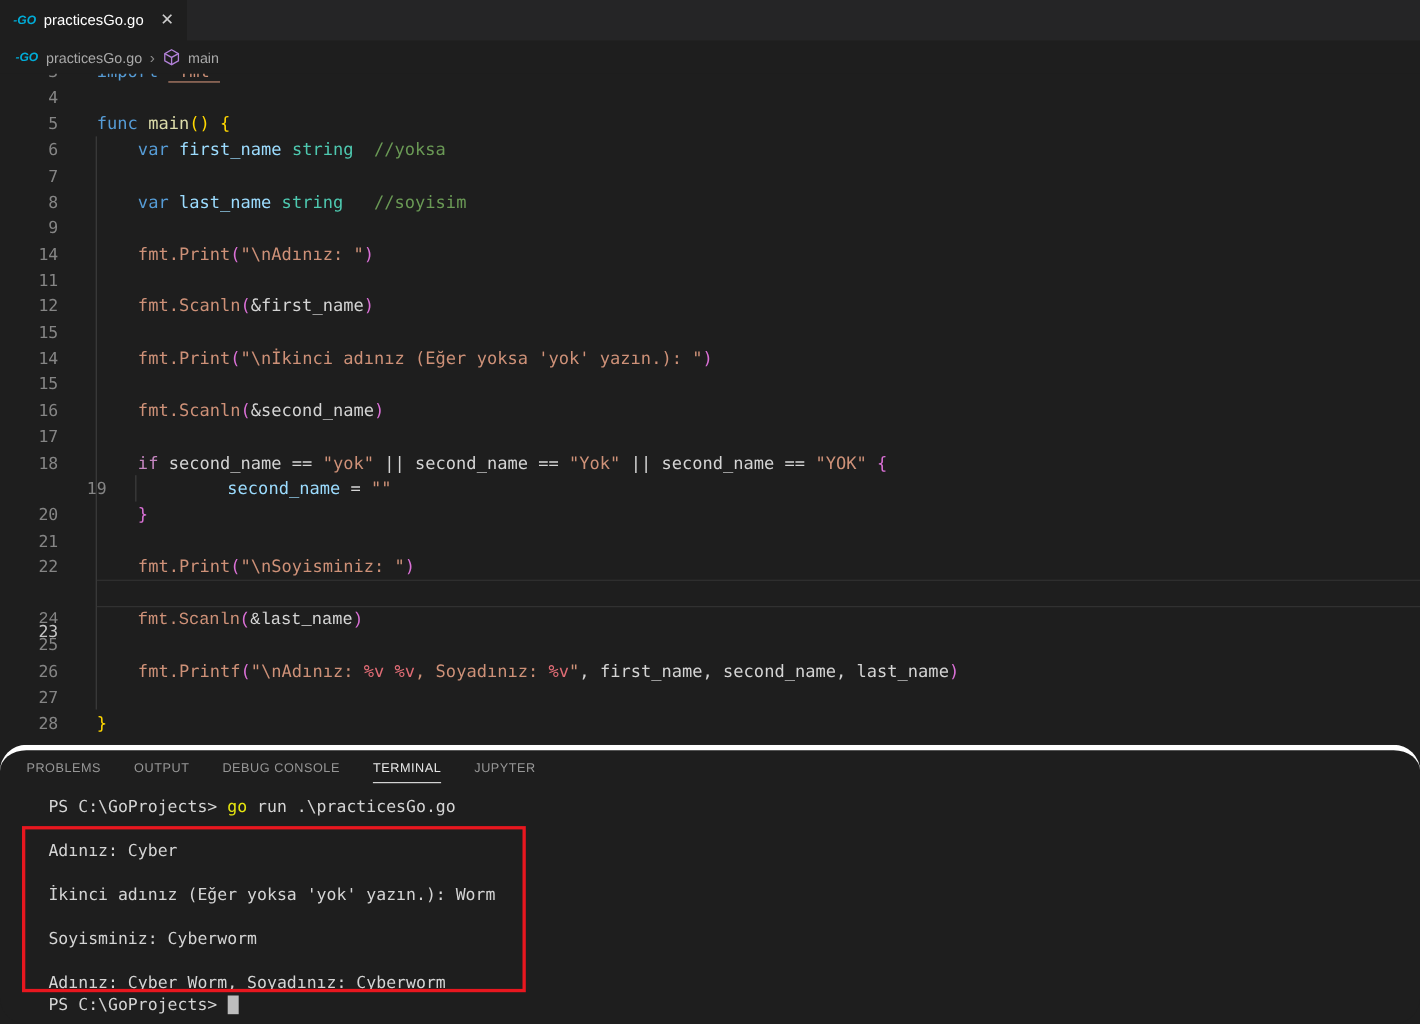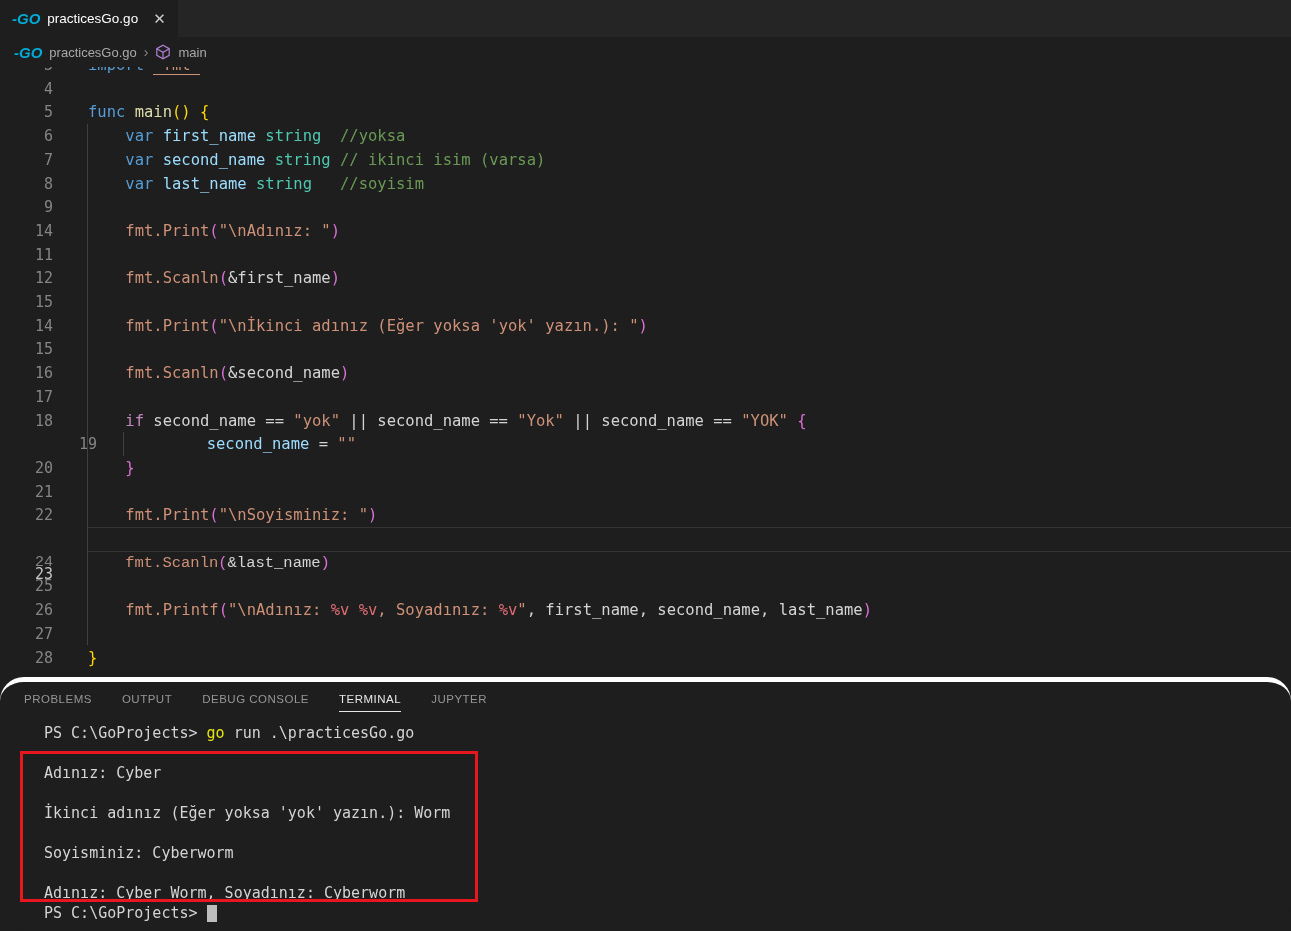--- a/index.html
+++ b/index.html
@@ -3,21 +3,21 @@
 <meta charset="utf-8">
 <style>
   html,body{margin:0;padding:0;background:#1e1e1e;}
   body{width:1291px;height:931px;overflow:hidden;font-family:"Liberation Sans",sans-serif;}
   .app{position:relative;width:1291px;height:931px;background:#1e1e1e;}
 
   
   .tabstrip{position:absolute;top:0;left:0;right:0;height:37px;background:#252526;}
   .tab{position:absolute;left:0;top:0;height:37px;background:#1e1e1e;display:flex;align-items:center;
        padding:0 12px;gap:7px;color:#ffffff;font-size:13.5px;}
-  .go-icon{color:#00acd7;font-weight:bold;font-style:italic;font-size:15px;white-space:nowrap;}
+  .go-icon{color:#00acd7;font-weight:bold;font-style:italic;font-size:11px;white-space:nowrap;}
   .close-x{color:#cccccc;font-size:15px;margin-left:8px;line-height:1;}
 
   
   .breadcrumb{position:absolute;top:37px;left:0;right:0;height:30px;background:#1e1e1e;
               display:flex;align-items:center;padding-left:14px;gap:7px;color:#a9a9a9;font-size:13px;}
   .crumb-sep{font-size:14px;color:#8a8a8a;}
   .cube-icon{display:inline-flex;align-items:center;}
 
   
   .editor{position:absolute;top:67px;left:0;right:0;height:610px;overflow:hidden;
@@ -83,21 +83,21 @@
 
   <div class="editor" id="editor">
     <div class="iguide" id="guide-outer"></div>
     <div class="iguide" id="guide-inner"></div>
     <div class="curline" id="curline-top"></div>
     <div class="curline" id="curline-bottom"></div>
   <div class="eline" style="top: -14px;"><span class="lnum">3</span><span class="ltext"><span class="s-kw">import</span><span class="s-pl"> </span><span class="s-stru">"fmt"</span></span></div>
       <div class="eline" style="top: 9.7px;"><span class="lnum">4</span><span class="ltext"></span></div>
       <div class="eline" style="top: 33.4px;"><span class="lnum">5</span><span class="ltext"><span class="s-kw">func</span><span class="s-pl"> </span><span class="s-fn">main</span><span class="s-b1">()</span><span class="s-pl"> </span><span class="s-b1">{</span></span></div>
       <div class="eline" style="top: 57.1px;"><span class="lnum">6</span><span class="ltext"><span class="s-pl">    </span><span class="s-kw">var</span><span class="s-pl"> </span><span class="s-ident">first_name</span><span class="s-pl"> </span><span class="s-type">string</span><span class="s-cmt">  //yoksa</span></span></div>
-      <div class="eline" style="top: 80.8px;"><span class="lnum">7</span><span class="ltext"><span class="s-pl">    </span><span class="s-kw">var</span><span class="s-pl"> </span><span class="s-ident">second_name</span><span class="s-pl"> </span><span class="s-type">string</span><span class="s-cmt"> // ikinci isim (varsa)</span></span></div>
+      <div class="eline" style="top: 80.8px;"><span class="lnum">7</span></div>
       <div class="eline" style="top: 104.5px;"><span class="lnum">8</span><span class="ltext"><span class="s-pl">    </span><span class="s-kw">var</span><span class="s-pl"> </span><span class="s-ident">last_name</span><span class="s-pl"> </span><span class="s-type">string</span><span class="s-cmt">   //soyisim</span></span></div>
       <div class="eline" style="top: 128.2px;"><span class="lnum">9</span><span class="ltext"></span></div>
       <div class="eline" style="top: 151.9px;"><span class="lnum">14</span><span class="ltext"><span class="s-pl">    </span><span class="s-call">fmt.Print</span><span class="s-b2">(</span><span class="s-str">"\nAdınız: "</span><span class="s-b2">)</span></span></div>
       <div class="eline" style="top: 175.6px;"><span class="lnum">11</span><span class="ltext"></span></div>
       <div class="eline" style="top: 199.3px;"><span class="lnum">12</span><span class="ltext"><span class="s-pl">    </span><span class="s-call">fmt.Scanln</span><span class="s-b2">(</span><span class="s-pl">&amp;first_name</span><span class="s-b2">)</span></span></div>
       <div class="eline" style="top: 223px;"><span class="lnum">15</span><span class="ltext"></span></div>
       <div class="eline" style="top: 246.7px;"><span class="lnum">14</span><span class="ltext"><span class="s-pl">    </span><span class="s-call">fmt.Print</span><span class="s-b2">(</span><span class="s-str">"\nİkinci adınız (Eğer yoksa 'yok' yazın.): "</span><span class="s-b2">)</span></span></div>
       <div class="eline" style="top: 270.4px;"><span class="lnum">15</span><span class="ltext"></span></div>
       <div class="eline" style="top: 294.1px;"><span class="lnum">16</span><span class="ltext"><span class="s-pl">    </span><span class="s-call">fmt.Scanln</span><span class="s-b2">(</span><span class="s-pl">&amp;second_name</span><span class="s-b2">)</span></span></div>
       <div class="eline" style="top: 317.8px;"><span class="lnum">17</span><span class="ltext"></span></div>

